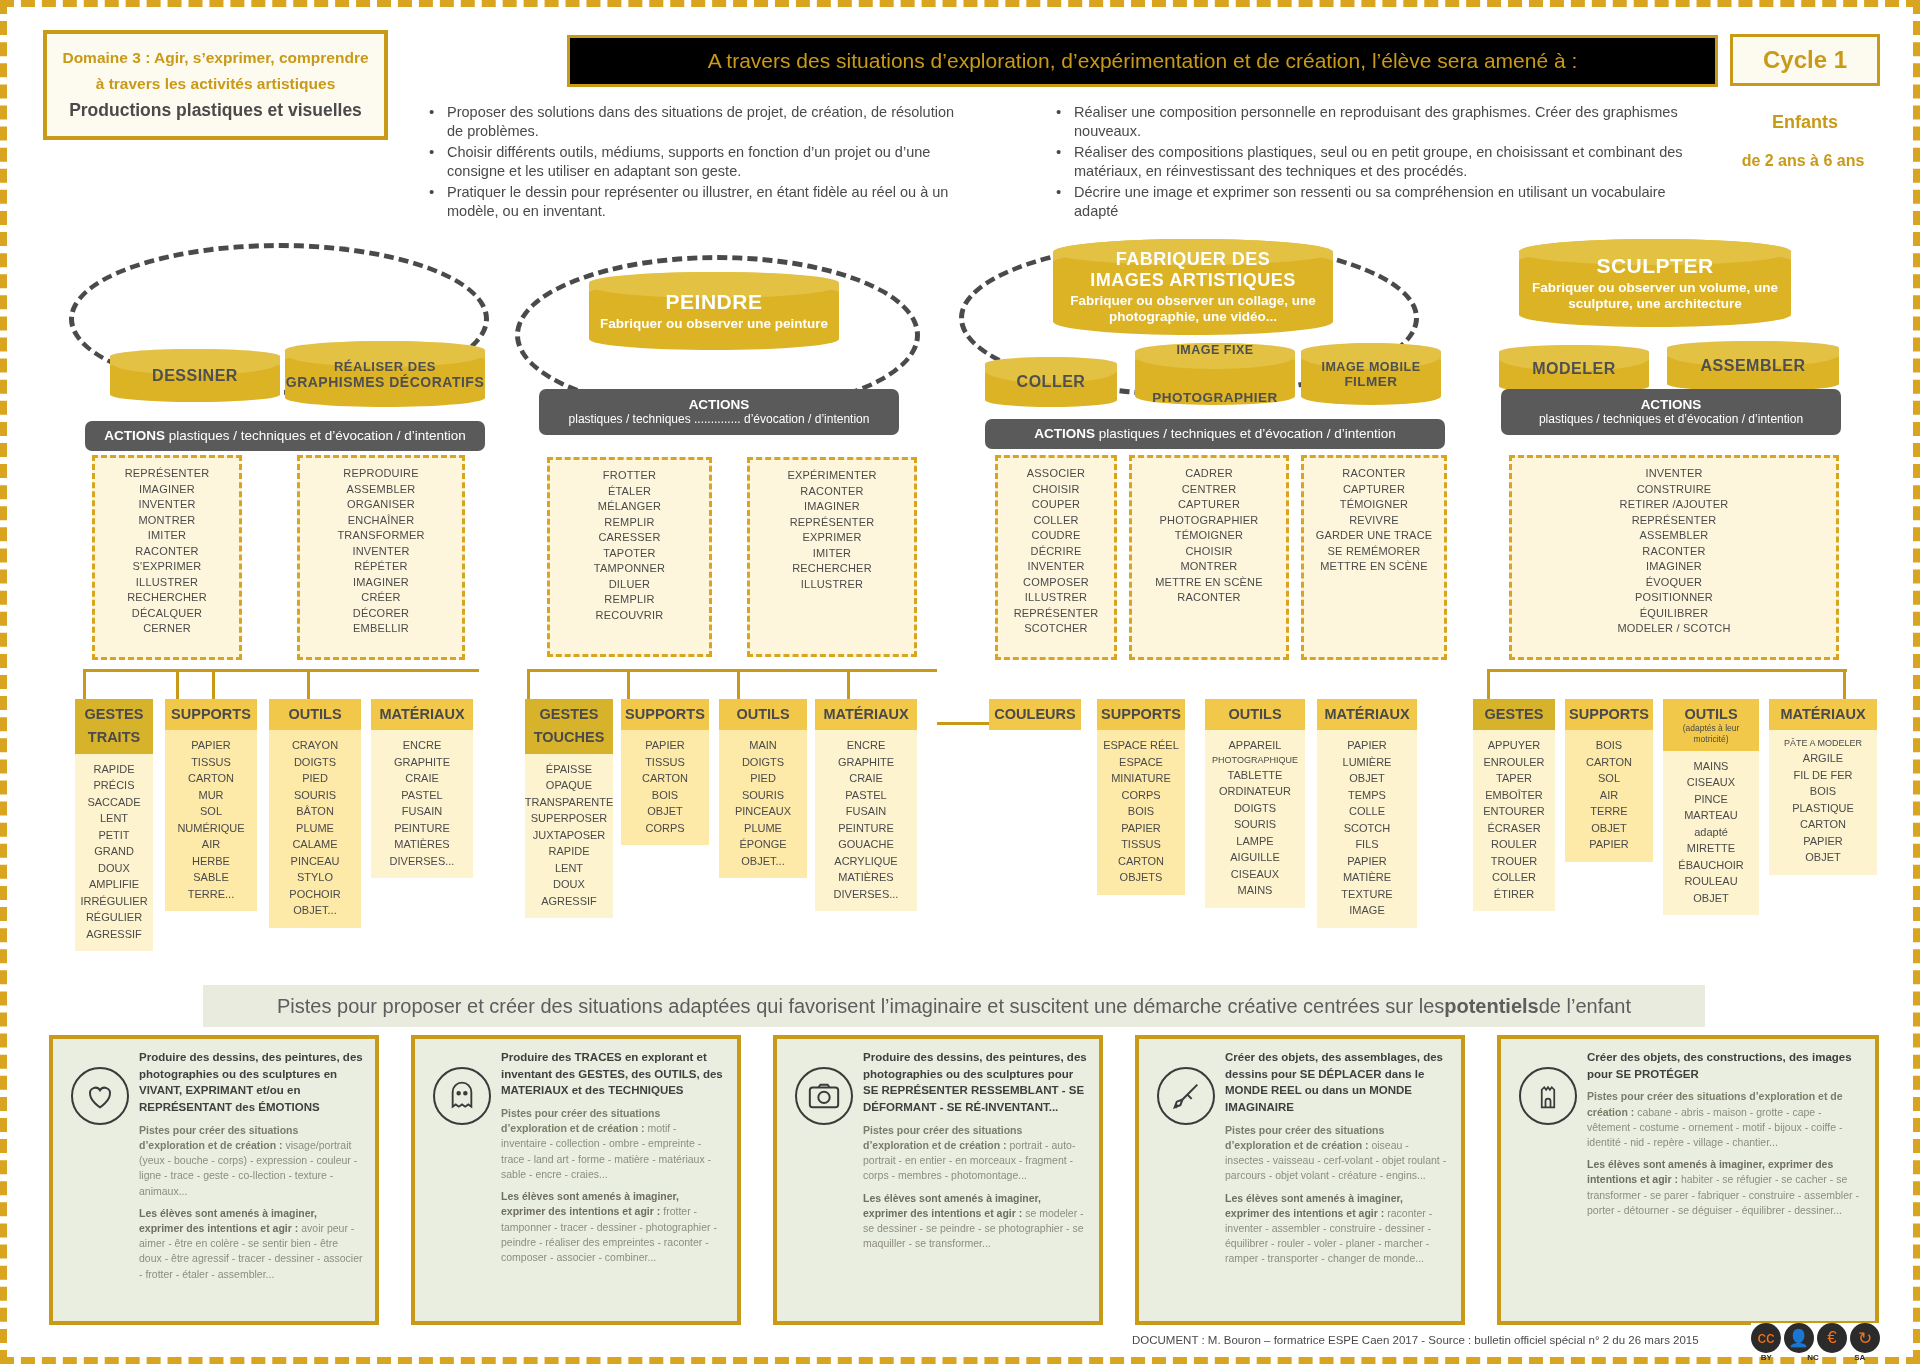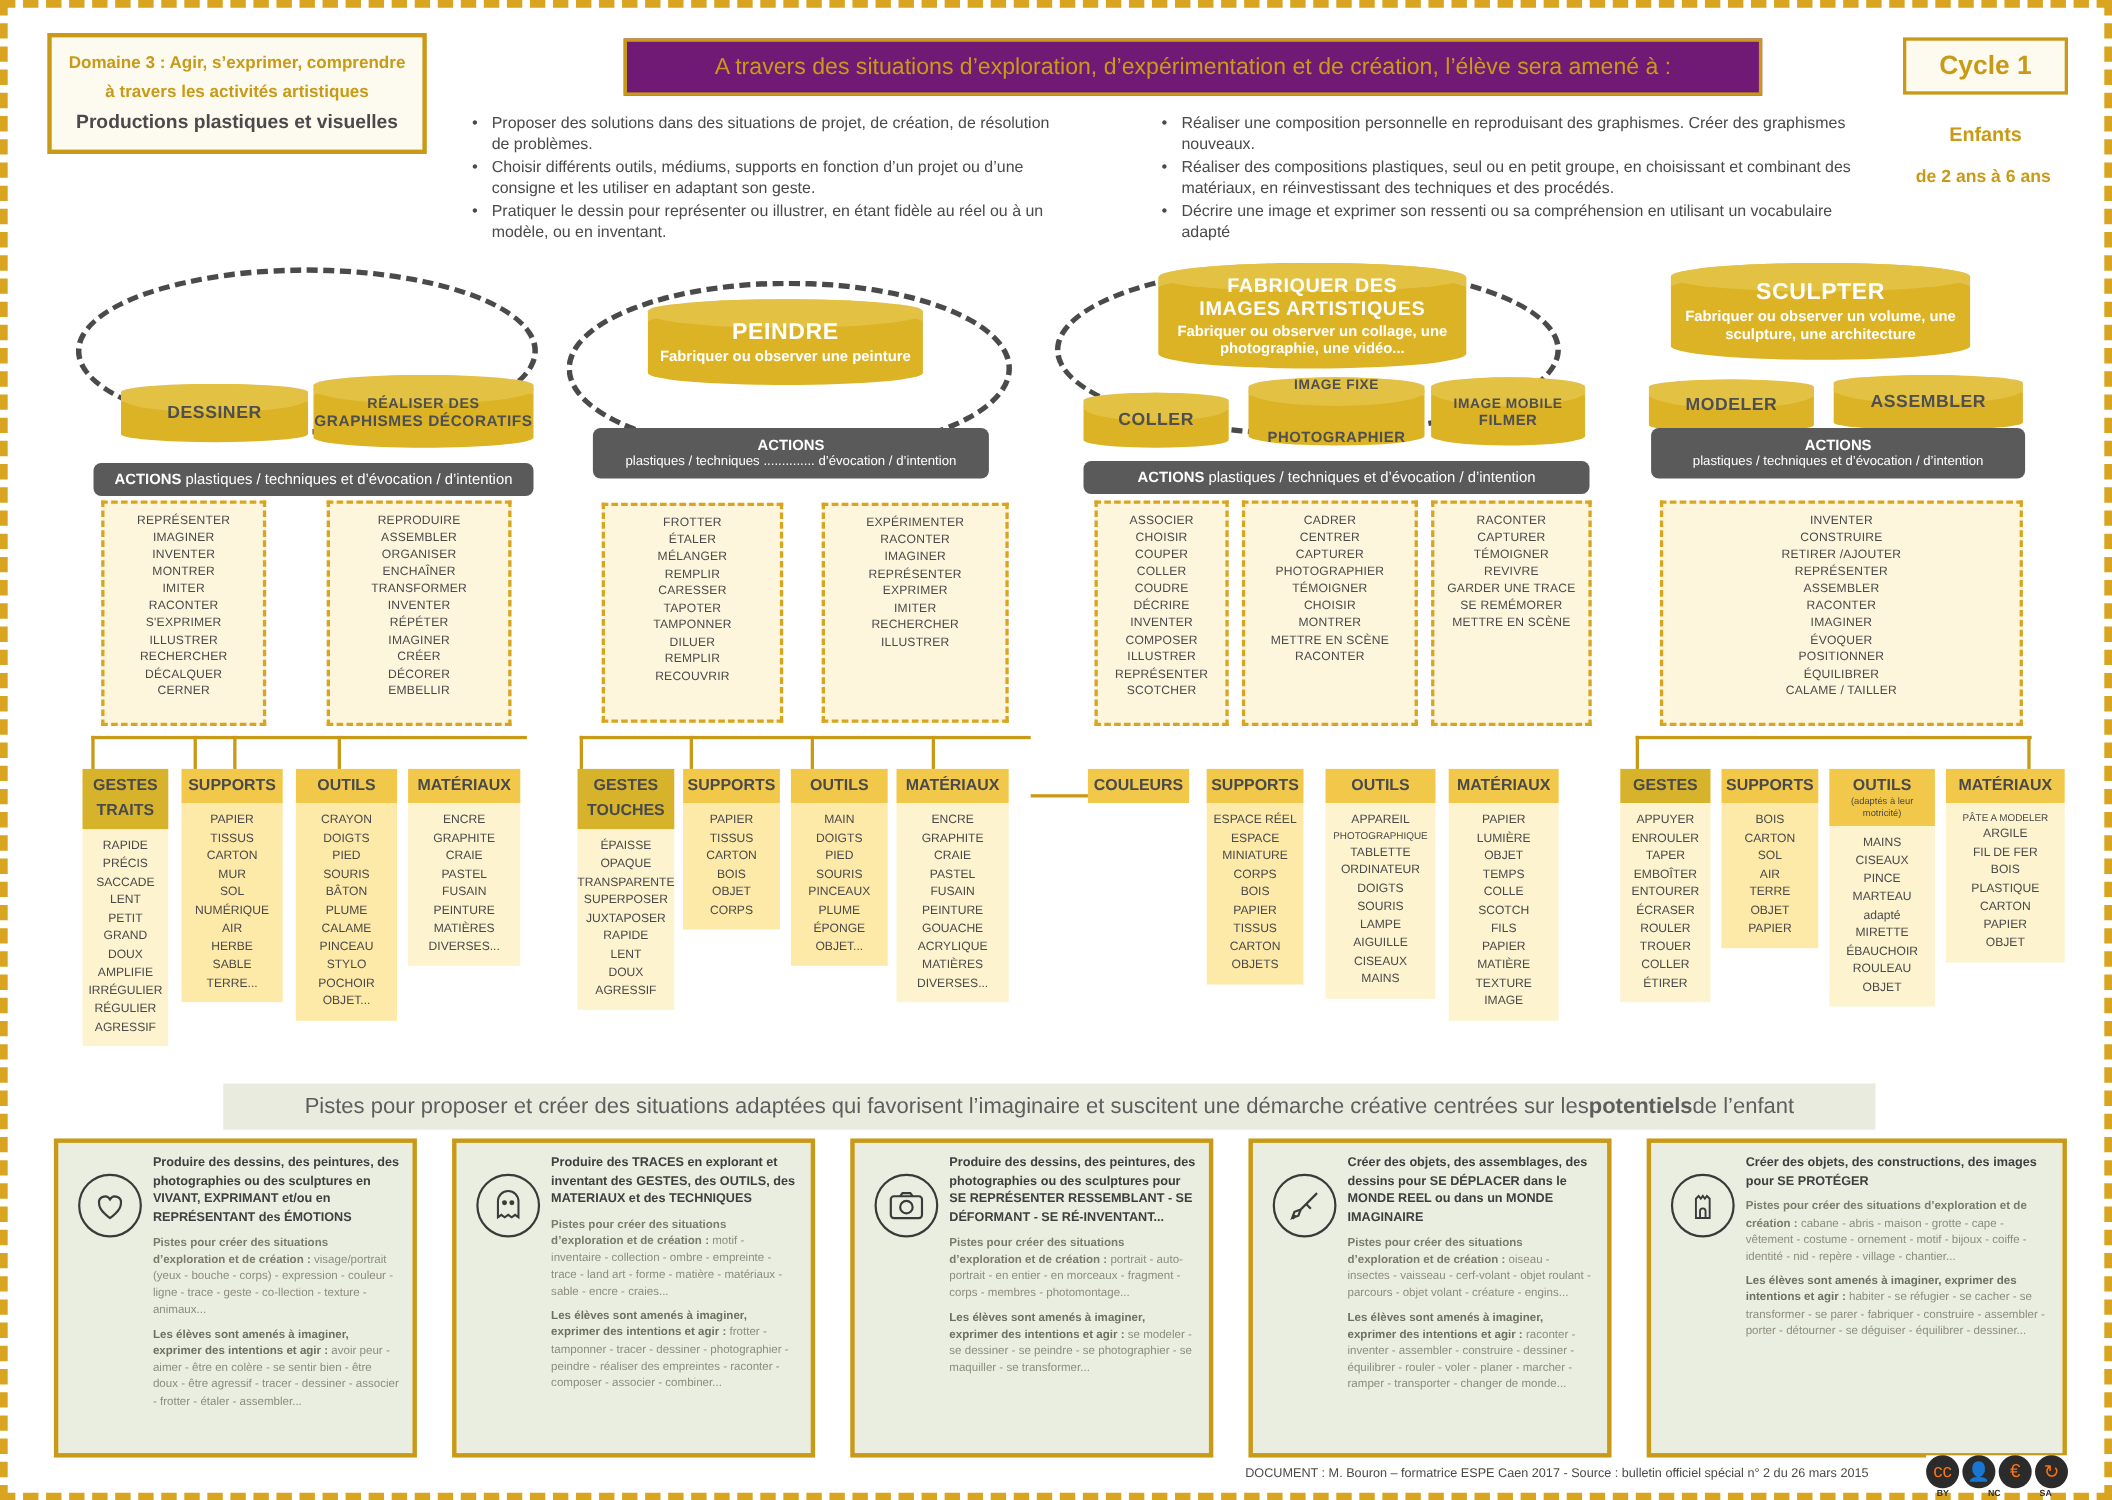--- a/index.html
+++ b/index.html
@@ -24,22 +24,22 @@
     border: 4px solid #c99a17; background: #fdfaf0;
     display: flex; flex-direction: column; align-items: center; justify-content: center;
     gap: 8px;
   }
   .domain-line1, .domain-line2 {
     color: #c99a17; font-size: 15.5px; font-weight: bold; text-align: center; line-height: 1.1;
   }
   .domain-line3 { color: #4a4a4a; font-size: 17.5px; font-weight: bold; text-align: center; }
 
   .banner {
-    position: absolute; left: 560px; top: 28px; width: 1035px; height: 52px;
-    border: 3px solid #c99a17; background: #701a75;
+    position: absolute; left: 560px; top: 28px; width: 1151px; height: 52px;
+    border: 3px solid #c99a17; background: #000000;
     display: flex; align-items: center; justify-content: center;
   }
   .banner-text { color: #c99a17; font-size: 21px; }
 
   .cycle-box {
     position: absolute; right: 33px; top: 27px; width: 150px; height: 52px;
     border: 3px solid #c99a17; background: #fdfaf0;
     display: flex; align-items: center; justify-content: center;
   }
   .cycle-text { color: #c99a17; font-size: 24px; font-weight: bold; }
@@ -534,21 +534,21 @@
       <span>INVENTER</span>
       <span>CONSTRUIRE</span>
       <span>RETIRER /AJOUTER</span>
       <span>REPRÉSENTER</span>
       <span>ASSEMBLER</span>
       <span>RACONTER</span>
       <span>IMAGINER</span>
       <span>ÉVOQUER</span>
       <span>POSITIONNER</span>
       <span>ÉQUILIBRER</span>
-      <span>CALAME / TAILLER</span>
+      <span>MODELER / SCOTCH</span>
     </div>
 
   <div class="conn" style="left:1480px; top:662px; width:360px; height:3px;"></div>
   <div class="conn" style="left:1480px; top:662px; width:3px; height:32px;"></div>
   <div class="conn" style="left:1836px; top:662px; width:3px; height:32px;"></div>
 
   <div class="catcol" id="cat-sculpt-0" style="left:1466px; top:692px; width:82px;">
       <div class="cathead dark">GESTES</div>
       <div class="catbody pale">
         <span>APPUYER</span>

